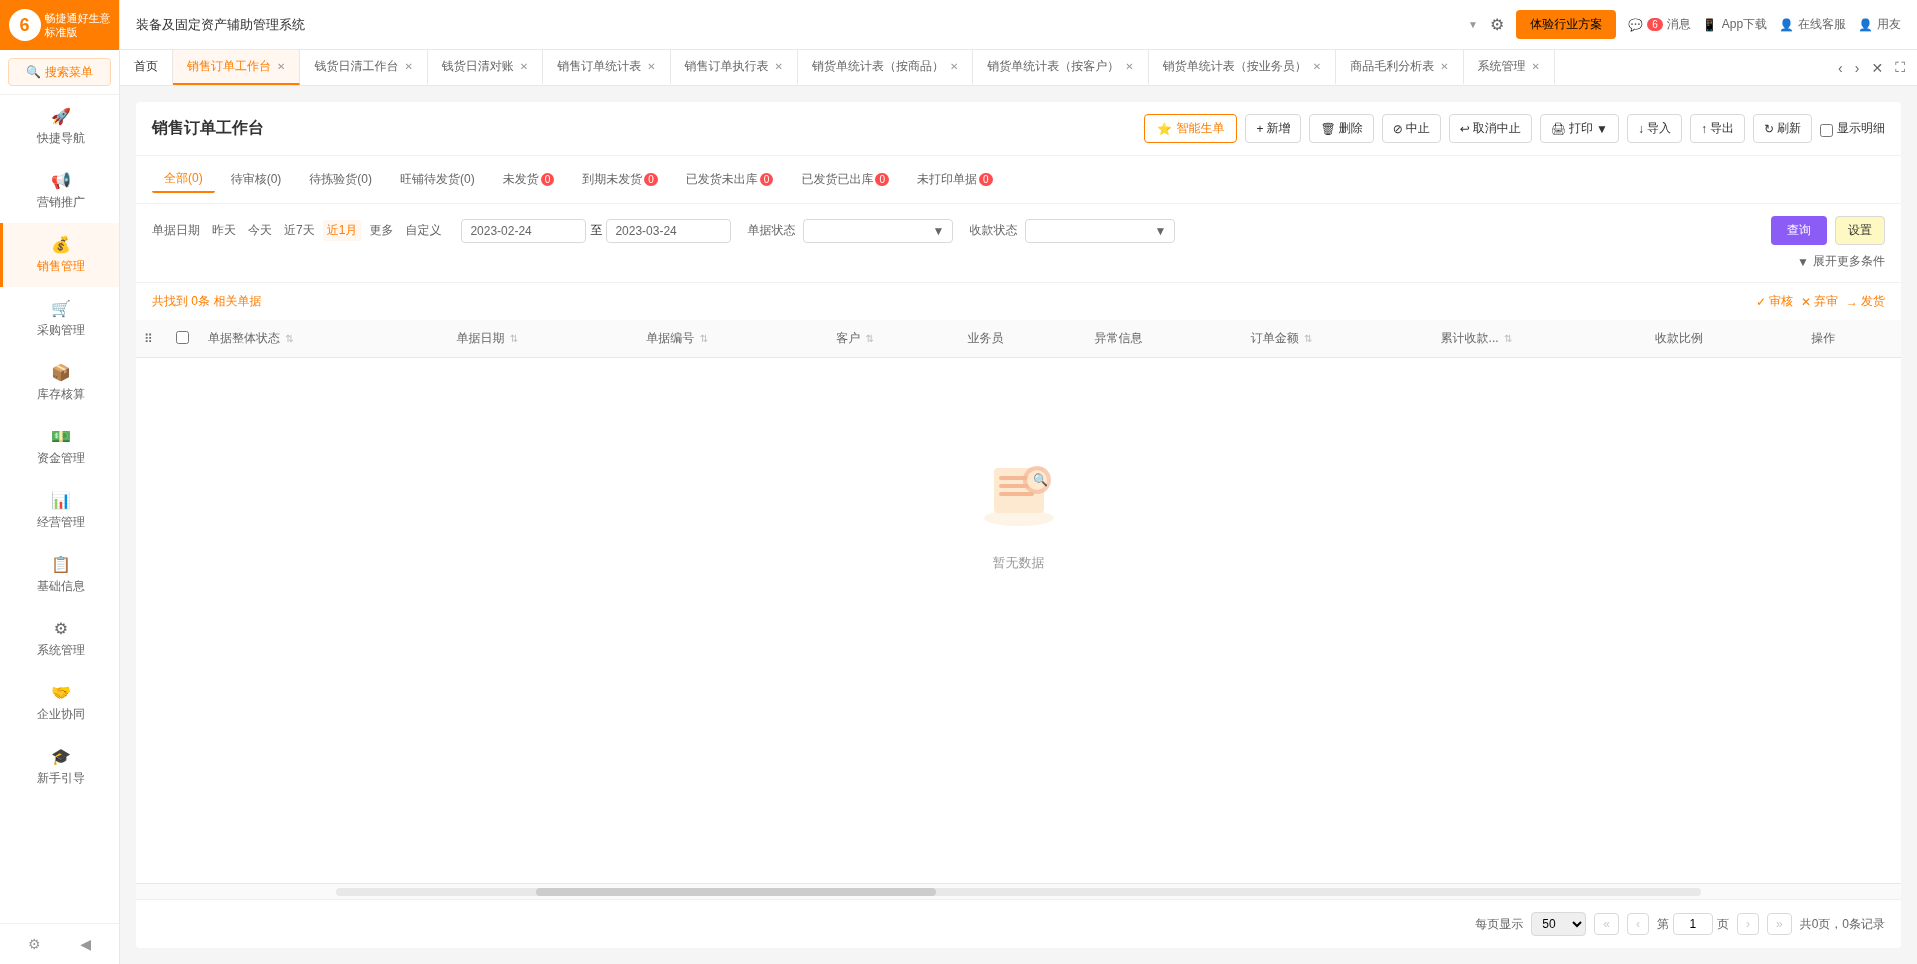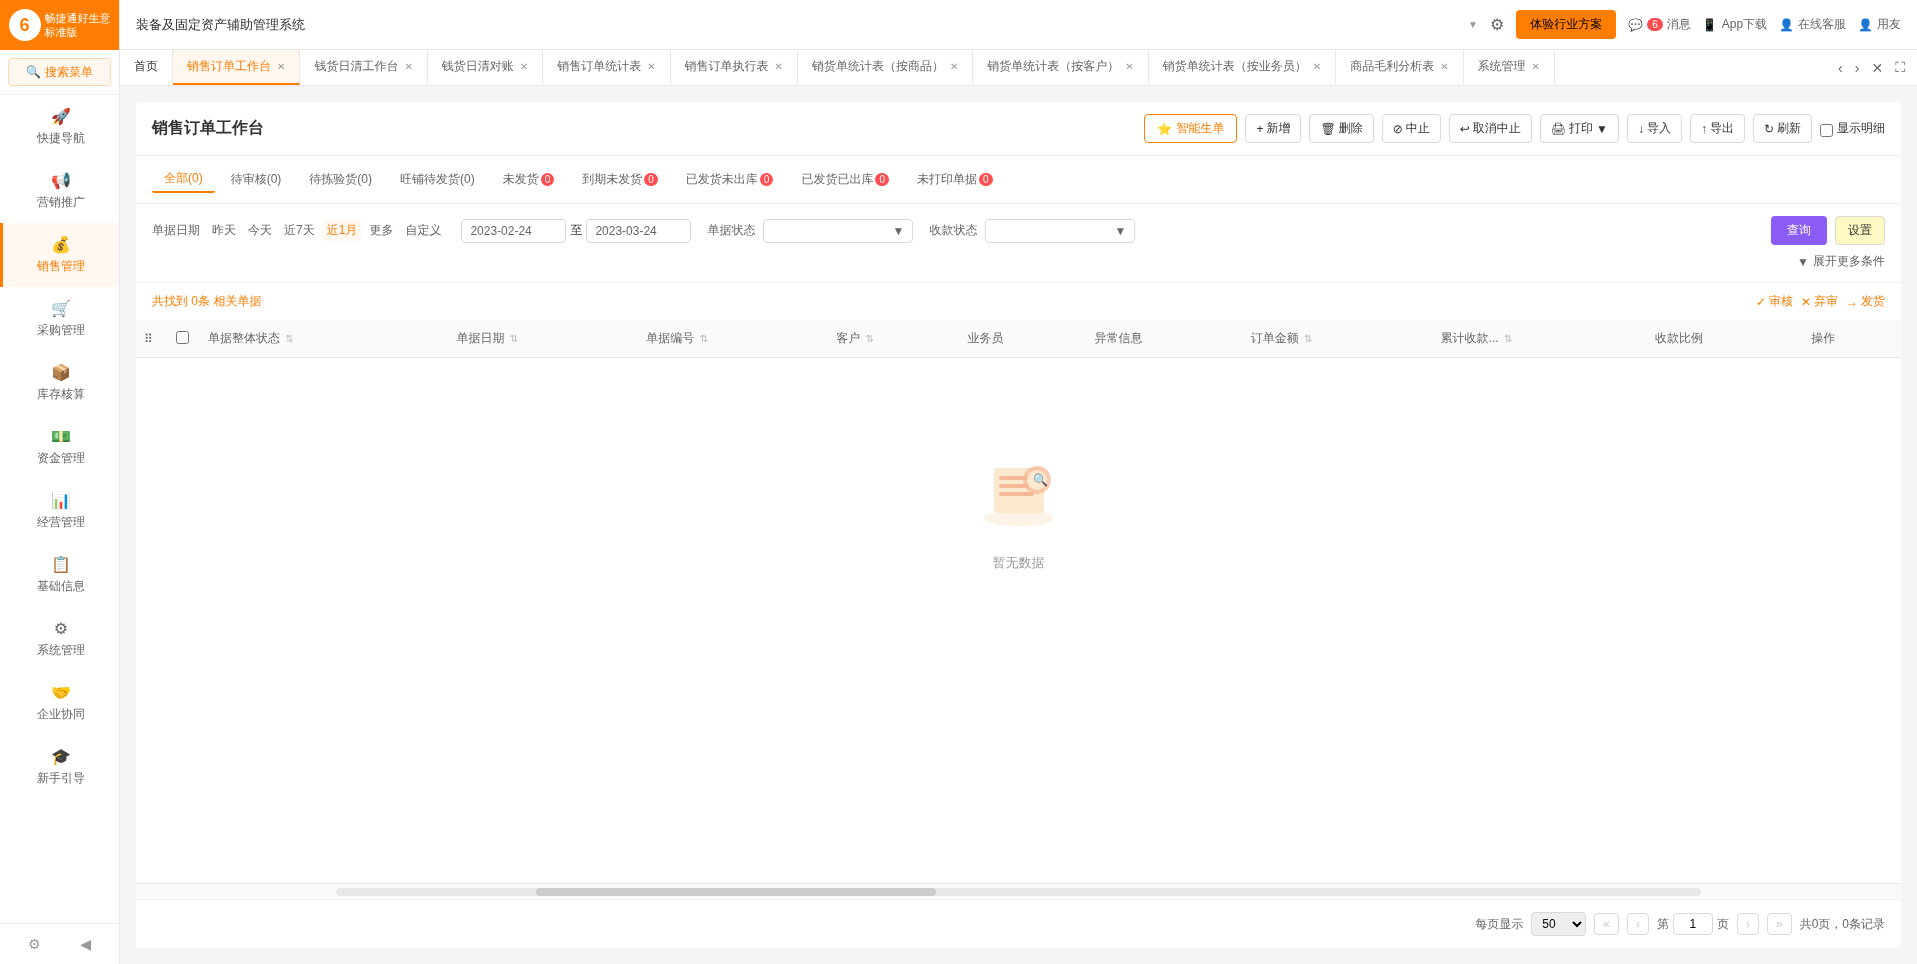--- a/index.html
+++ b/index.html
@@ -59,21 +59,21 @@
 
     
     .search-bar { padding: 12px 16px; border-bottom: 1px solid #f0f0f0; }
     .search-row { display: flex; align-items: center; gap: 16px; flex-wrap: wrap; }
     .search-field { display: flex; align-items: center; gap: 8px; }
     .search-label { color: #666; font-size: 12px; white-space: nowrap; }
     .date-range { display: flex; align-items: center; gap: 4px; }
     .date-shortcuts { display: flex; gap: 4px; align-items: center; }
     .date-shortcut { color: #666; cursor: pointer; font-size: 12px; padding: 2px 4px; }
     .date-shortcut.active { color: #ff7d00; background: #fff7f0; border-radius: 2px; }
-    .date-input { border: 1px solid #d9d9d9; border-radius: 4px; padding: 4px 8px; font-size: 12px; width: 105px; color: #666; }
+    .date-input { border: 1px solid #d9d9d9; border-radius: 4px; padding: 4px 8px; font-size: 12px; width: 125px; color: #666; }
     .select-input { border: 1px solid #d9d9d9; border-radius: 4px; padding: 4px 8px; font-size: 12px; min-width: 120px; color: #666; display: flex; align-items: center; justify-content: space-between; cursor: pointer; }
     .expand-btn { display: flex; align-items: center; gap: 4px; color: #666; cursor: pointer; font-size: 12px; margin-left: auto; }
 
     
     .table-info { display: flex; align-items: center; justify-content: space-between; padding: 10px 16px; }
     .table-count { color: #666; font-size: 12px; }
     .table-count span { color: #ff7d00; }
     .table-batch-actions { display: flex; align-items: center; gap: 8px; }
     .batch-btn { color: #ff7d00; cursor: pointer; font-size: 12px; display: flex; align-items: center; gap: 3px; }
 

